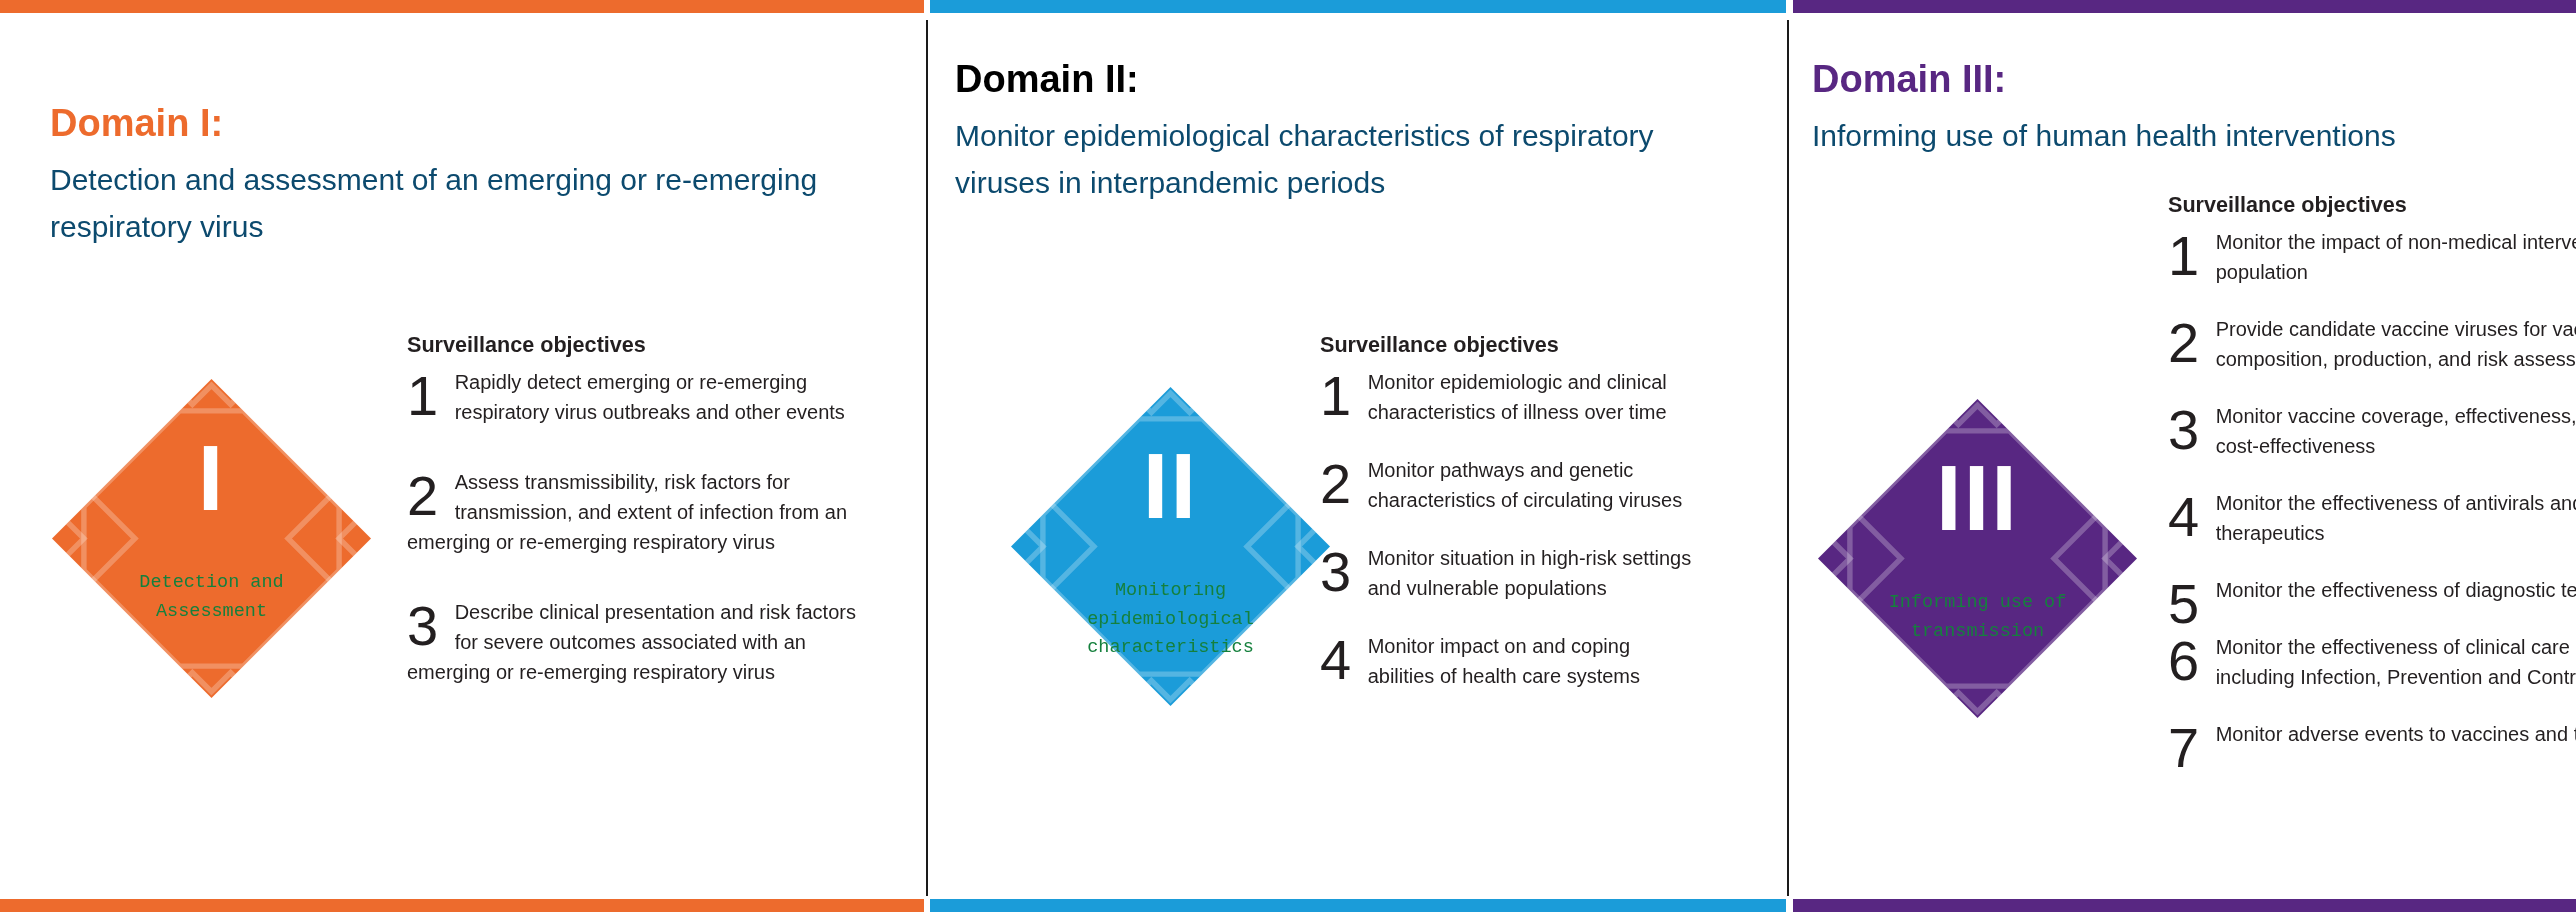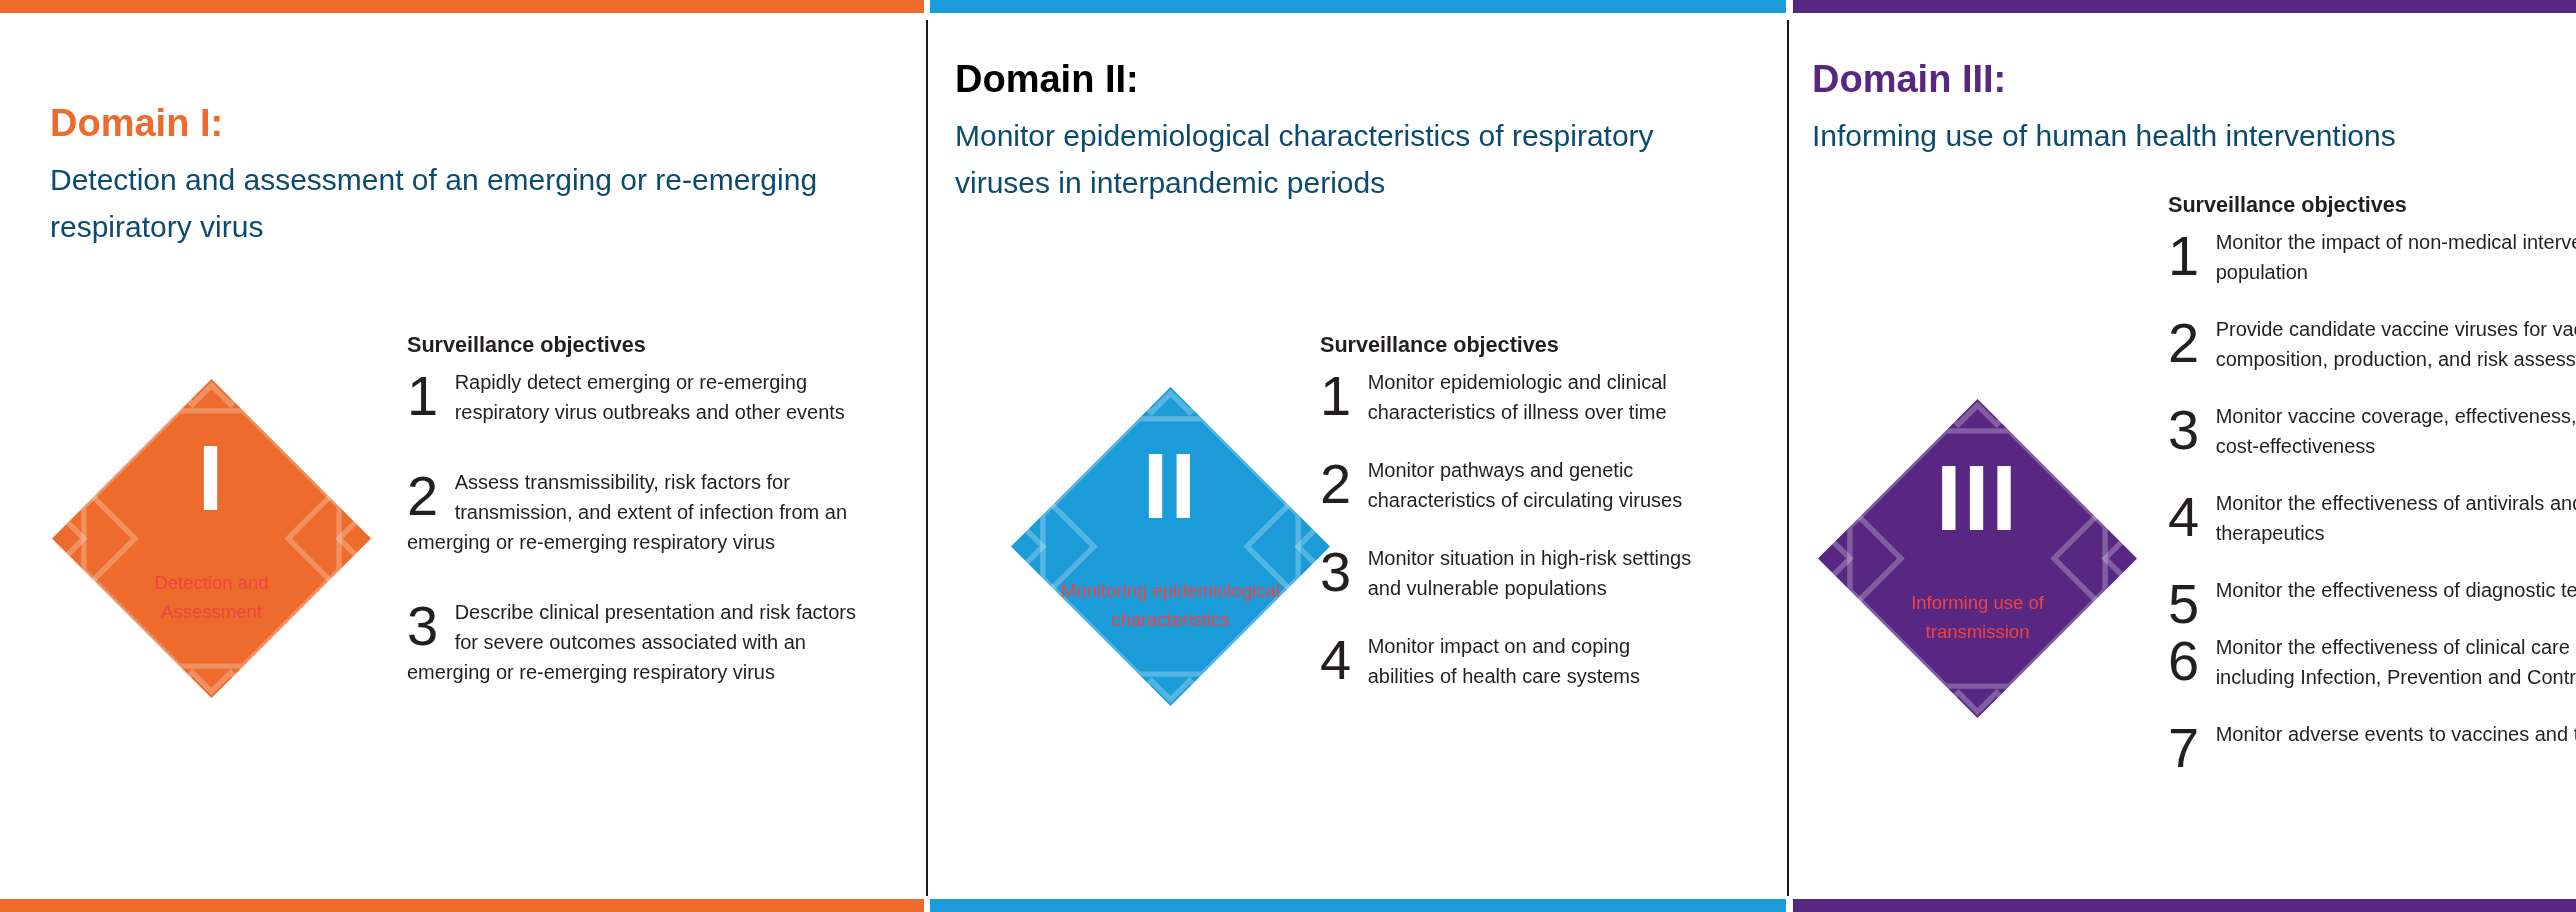--- a/index.html
+++ b/index.html
@@ -41,22 +41,22 @@
   .dia2 .d-base{fill:#1B9CD9;}
   .dia3 .d-base{fill:#582782;}
   .d-num{
     position:absolute;left:0;right:0;top:53px;
     text-align:center;color:#ffffff;
     font-size:92px;font-weight:700;line-height:1;letter-spacing:2.1px;
   }
   .d-label{
     position:absolute;left:50%;transform:translateX(-50%);
     top:190px;width:268px;
-    text-align:center;color:#ef4444;
-    font-size:18.5px;line-height:1.55;white-space:pre-line;
+    text-align:center;color:#15803d;
+    font-size:18.5px;line-height:1.55;white-space:pre-line;font-family:Liberation Mono, monospace;
   }
   
   .objectives{position:absolute;}
   .objectives.o1{left:407px;top:332px;width:526px;}
   .objectives.o2{left:1320px;top:332px;width:484px;}
   .objectives.o3{left:2168px;top:192px;width:637px;}
   .obj-heading{font-size:21.6px;font-weight:700;margin:0 0 9.3px 0;}
   .obj-item{clear:left;font-size:20px;line-height:30px;}
   .o1 .obj-item{margin-bottom:40px;}
   .o2 .obj-item{margin-bottom:28px;}

